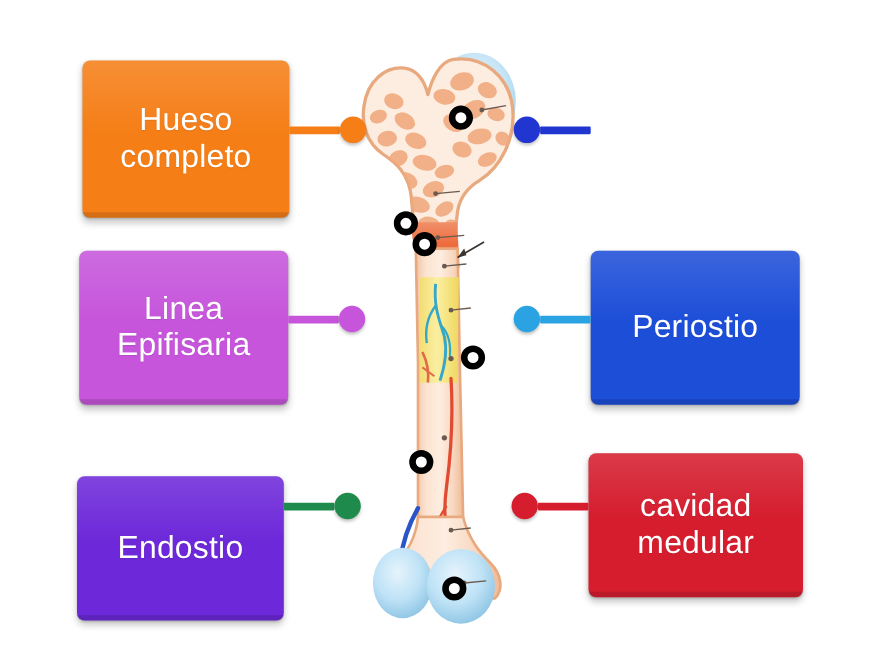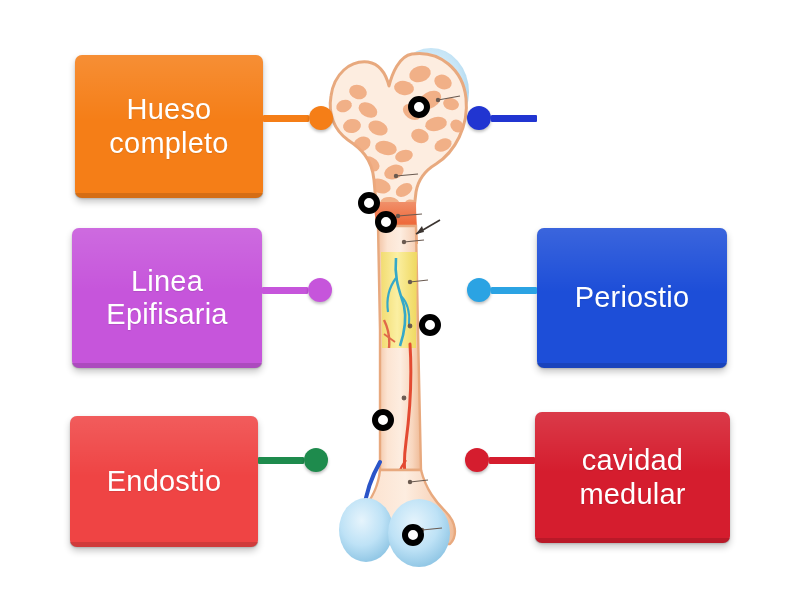--- a/index.html
+++ b/index.html
@@ -263,21 +263,21 @@
 
   <div class="label-box" style="left:72px; top:228px; width:190px; height:140px; background:#C655DB;text-align:center;">
     <span class="label-text">Linea
 Epifisaria</span>
   </div>
   <div class="connector to-right" style="left:262px; top:286px; width:70px;">
     <div class="stem" style="background:#C655DB;"></div>
     <div class="knob" style="background:#C655DB;"></div>
   </div>
 
-  <div class="label-box" style="left:70px; top:416px; width:188px; height:131px; background:#ef4444;">
+  <div class="label-box" style="left:70px; top:433px; width:188px; height:131px; background:#6d28d9;">
     <span class="label-text">Endostio</span>
   </div>
   <div class="connector to-right" style="left:258px; top:456px; width:70px;">
     <div class="stem" style="background:#1E8B4D;"></div>
     <div class="knob" style="background:#1E8B4D;"></div>
   </div>
 
   <div class="connector to-left" style="left:467px; top:114px; width:70px;">
     <div class="stem" style="background:#2135D1;"></div>
     <div class="knob" style="background:#2135D1;"></div>

